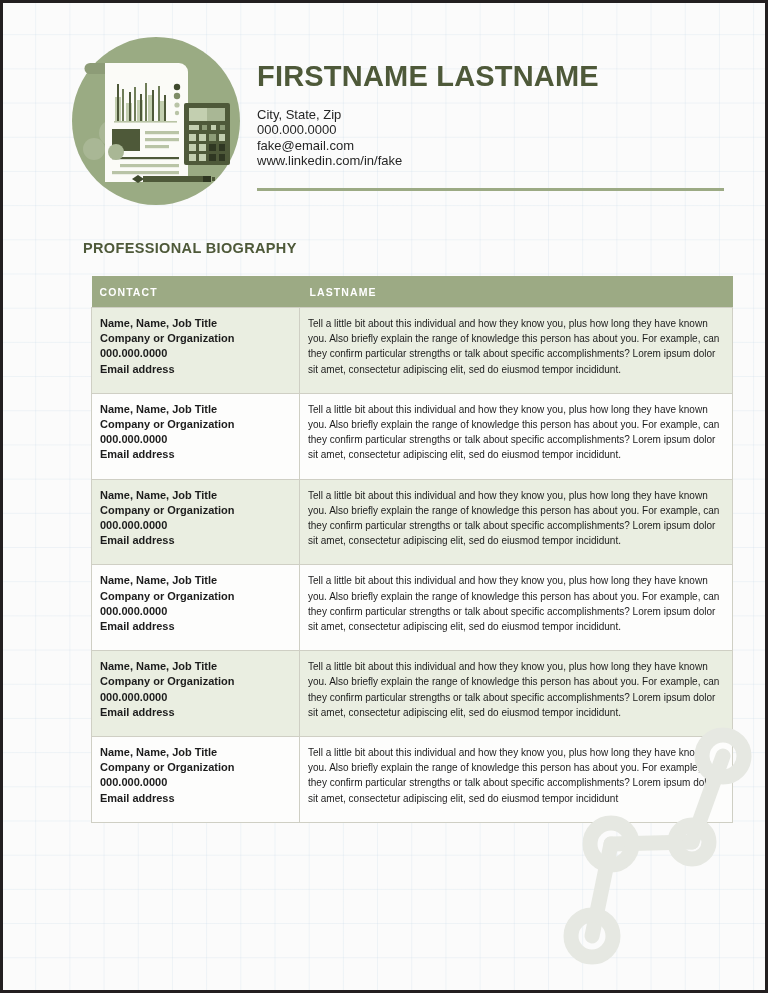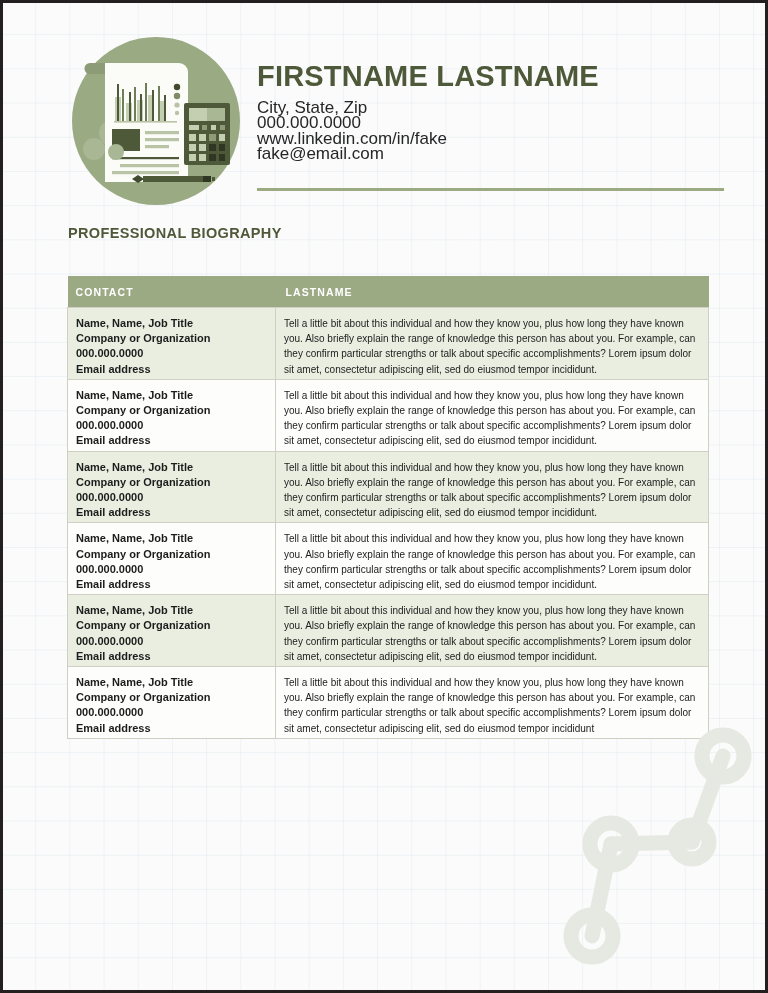--- a/index.html
+++ b/index.html
@@ -75,59 +75,60 @@
   .name {
     margin: 0;
     font-size: 29px;
     line-height: 1.06;
     font-weight: 700;
     letter-spacing: 0.2px;
     color: #4e5939;
     font-family: "Liberation Sans", sans-serif;
   }
   .contact-lines {
-    margin-top: 8px;
-    font-size: 17px;
+    margin-top: 15px;
+    font-size: 13px;
     line-height: 15.4px;
     color: #262626;
   }
   .contact-lines div { white-space: nowrap; }
 
   .rule {
     position: absolute;
     left: 238px;
     top: 185px;
     width: 467px;
     height: 3px;
     background: #9caa84;
   }
 
   
   .section-title {
     position: absolute;
     left: 64px;
     top: 221px;
-    margin: 1px;
+    margin: 16px;
     font-size: 14.5px;
     font-weight: 700;
     letter-spacing: 0.35px;
     color: #4e5939;
   }
 
   
   .bio-table-wrap {
     position: absolute;
     left: 64px;
     top: 273px;
     width: 641px;
   }
   table.bio {
     width: 100%;
     border-collapse: collapse;
     table-layout: fixed;
+    margin-left: 24px;
   }
   table.bio col.c-contact { width: 208px; }
   table.bio col.c-context { width: 433px; }
 
   table.bio thead th {
     background: #9caa84;
     color: #ffffff;
     text-align: left;
     font-size: 10.5px;
     font-weight: 700;
@@ -135,21 +136,21 @@
     padding: 10px 0 9px 8px;
     border: none;
     height: 29px;
     box-sizing: border-box;
   }
   table.bio thead th.th-context { padding-left: 10px; }
 
   table.bio tbody td {
     vertical-align: top;
     border: 1px solid #cfcfc4;
-    padding: 8px 10px 2px 8px;
+    padding: 8px 10px 16px 8px;
     box-sizing: border-box;
   }
   table.bio tbody tr.shade td { background: #eaeee1; }
   table.bio tbody tr.plain td { background: #fdfdfc; }
 
   td.contact-cell {
     font-size: 11px;
     line-height: 15.2px;
     font-weight: 700;
     color: #1c1c1c;
@@ -252,22 +253,22 @@
         <rect x="140" y="140" width="3" height="4" fill="#4e5939"></rect>
       </svg>
     </div>
 
     <div class="identity">
       <h1 class="name">FIRSTNAME LASTNAME</h1>
 
       <div class="contact-lines">
         <div>City, State, Zip</div>
         <div>000.000.0000</div>
+        <div>fake@email.com</div>
         <div>www.linkedin.com/in/fake</div>
-        <div>fake@email.com</div>
       </div>
     </div>
 
     <div class="rule"></div>
   </div>
 
   <h2 class="section-title">PROFESSIONAL BIOGRAPHY</h2>
 
   <div class="bio-table-wrap">
     <table class="bio">

